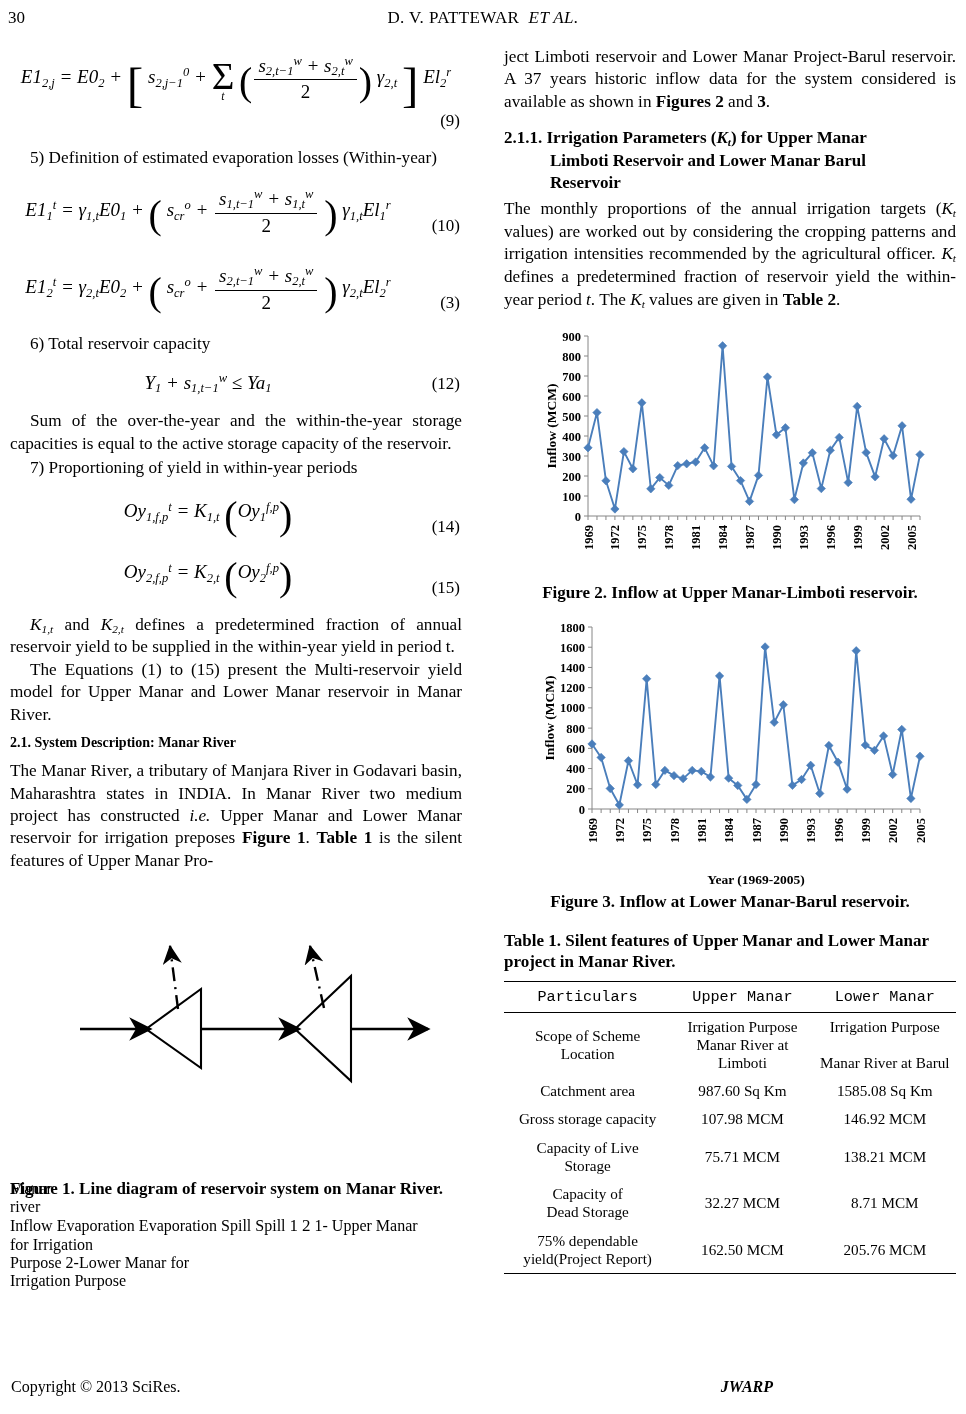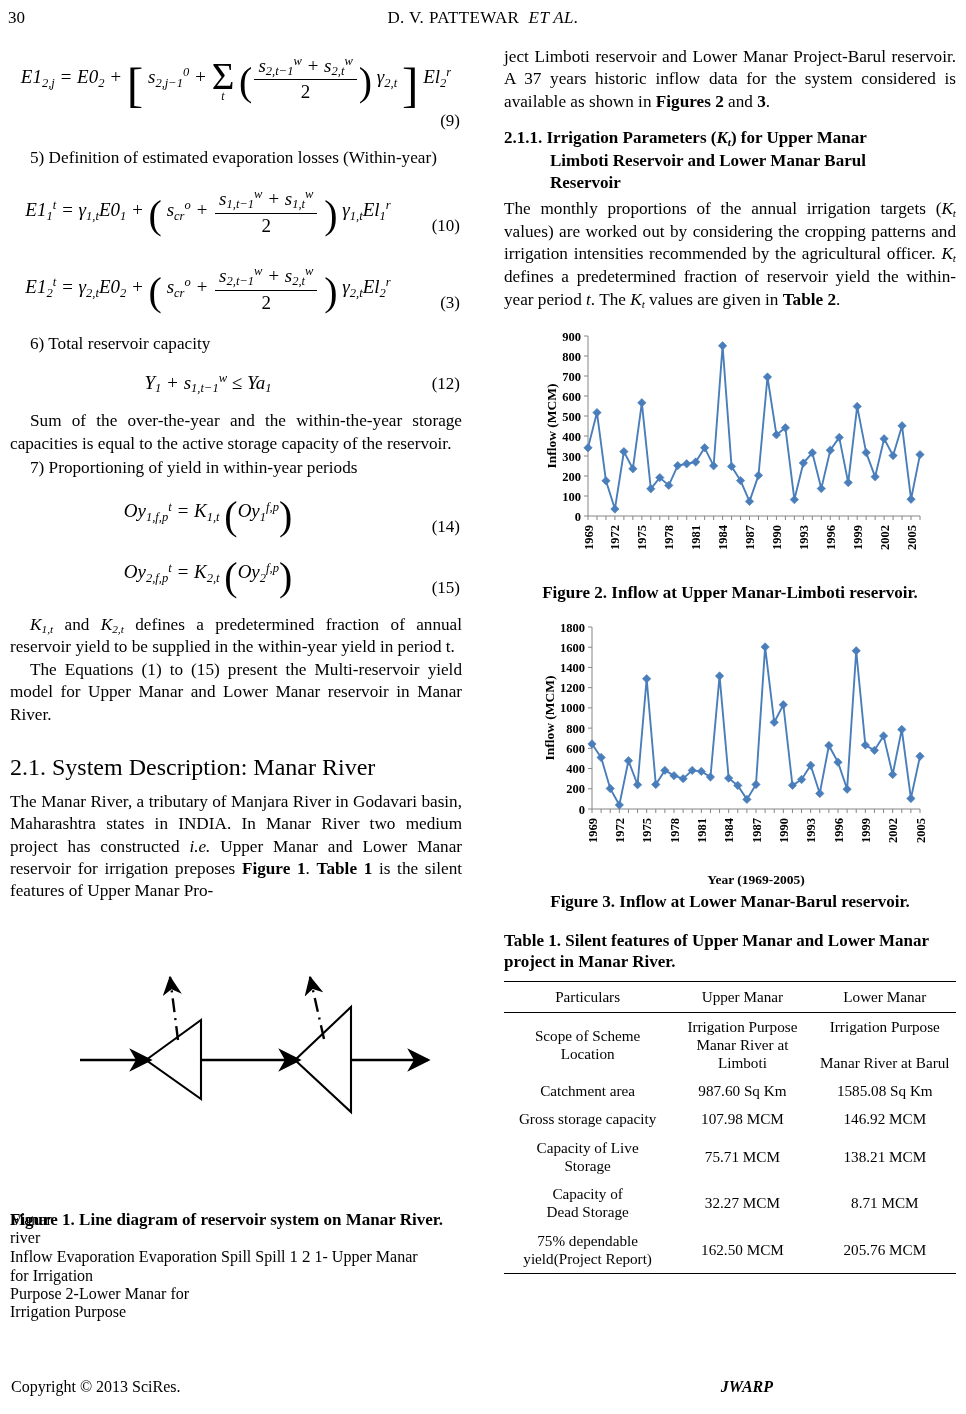--- a/index.html
+++ b/index.html
@@ -22,21 +22,21 @@
   .colL{left:10px;}
   .colR{left:504px;}
 
   p.body{
     font-size:17.2px;line-height:1.30;text-align:justify;margin:0 0 0 0;
     text-indent:0;
   }
   p.indent{text-indent:20px;}
   .b{font-weight:bold;}
   .i{font-style:italic;}
-  h3.sec{font-size:24px;font-weight:normal;margin:26px 0 9px 0;line-height:1.25;}
+  h3.sec{font-size:14px;font-weight:bold;margin:8px 0 9px 0;line-height:1.25;}
   h4.subsec{font-size:17px;font-weight:bold;margin:14px 0 4px 0;line-height:1.3;}
   h4.subsec .hang{display:block;padding-left:46px;}
 
   
   .eqblock{position:relative;margin:14px 0 14px 0;min-height:34px;}
   .eq{font-family:"Liberation Serif", serif;font-style:italic;font-size:19px;
       text-align:center;white-space:nowrap;}
   .eqno{position:absolute;right:2px;bottom:2px;font-style:normal;font-size:17px;}
   .eqno.below{position:relative;display:block;text-align:right;font-style:normal;font-size:17px;}
   sub{font-size:.66em;vertical-align:-.28em;}
@@ -57,21 +57,21 @@
 
   
   .chartbox{position:relative;width:452px;}
   .chart-svg{display:block;margin:0 auto;}
 
   
   .tblcap{font-size:17px;font-weight:bold;line-height:1.25;margin:18px 0 8px 0;}
   table.t1{width:452px;border-collapse:collapse;font-size:15.2px;}
   table.t1 th{font-weight:normal;padding:6px 2px;text-align:center;}
   table.t1 td{padding:5px 2px;text-align:center;line-height:1.2;}
-  table.t1 .topline{border-top:1.6px solid #000;}
+  table.t1 .topline{border-top:1.6px solid #000;font-family:Liberation Mono, monospace;}
   table.t1 .headline{border-bottom:1.1px solid #000;}
   table.t1 .botline{border-bottom:1.6px solid #000;}
 
   
   .footer{position:absolute;left:10px;right:10px;bottom:14px;height:22px;}
   .footer .cp{position:absolute;left:1px;top:0;font-size:16px;}
   .footer .jn{position:absolute;right:0;top:0;font-size:16px;font-weight:bold;font-style:italic;}
 </style>
 </head>
 <body>

